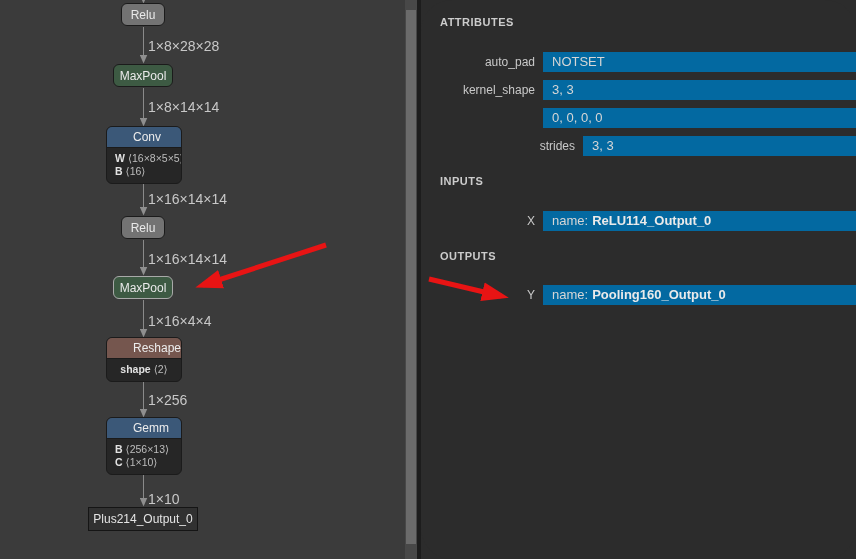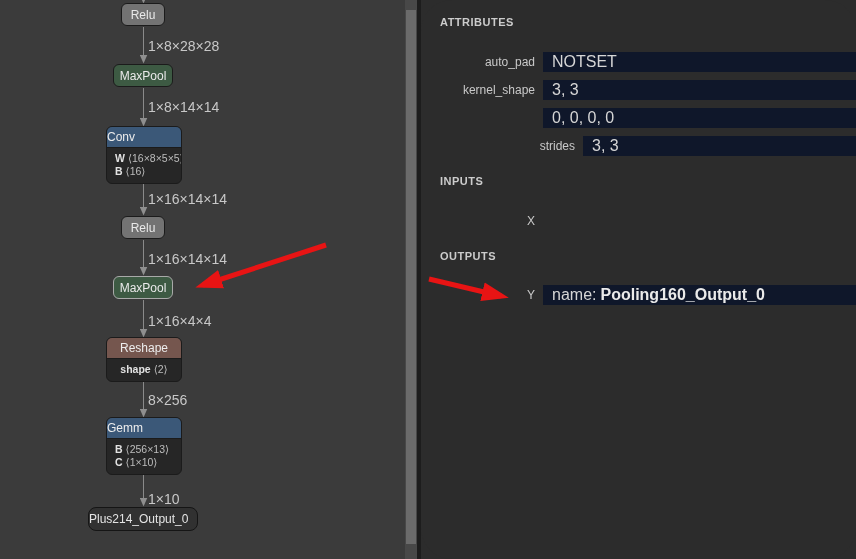--- a/index.html
+++ b/index.html
@@ -9,41 +9,41 @@
   
   .graph-panel { position:absolute; left:0; top:0; width:405px; height:559px; background:#3b3b3b; overflow:hidden; }
   .edges { position:absolute; left:0; top:0; pointer-events:none; }
 
   .node { position:absolute; border:1px solid #1b1b1b; border-radius:6px; color:#e9e9e9; font-size:12px; overflow:hidden; }
   .node.simple { display:flex; align-items:center; justify-content:center; height:23px; }
   .node.relu { background:#737373; }
   .node.maxpool { background:#3d5a43; }
   .node.selected { border:1px solid #a9a9a9; }
   .node.stack { background:#262626; }
-  .node-header { height:21px; line-height:20px; padding:0 0; color:#ececec; border-bottom:1px solid #1b1b1b; }
+  .node-header { height:21px; line-height:20px; padding:0 26px; color:#ececec; border-bottom:1px solid #1b1b1b; }
   .hdr-blue { background:#3b5878; }
   .hdr-brown { background:#75564e; }
   .node-body { padding:4px 8px 5px 8px; }
   .node-row { font-size:10.5px; line-height:13px; color:#bdbdbd; white-space:nowrap; }
   .node-row b { color:#e2e2e2; margin-right:3px; }
-  .node.output { background:#313131; border:1px solid #151515; border-radius:8px; display:flex; align-items:center; height:24px; color:#e4e4e4; }
+  .node.output { background:#313131; border:1px solid #151515; border-radius:0; display:flex; align-items:center; justify-content:center; height:24px; color:#e4e4e4; }
 
   .edge-label { position:absolute; font-size:14px; color:#c8c8c8; white-space:nowrap; }
 
   
   .vscroll-track { position:absolute; left:405px; top:0; width:12px; height:559px; background:#484848; }
   .vscroll-thumb { position:absolute; left:1px; top:10px; width:10px; height:534px; background:#6b6b6b; }
   .panel-divider { position:absolute; left:417px; top:0; width:4px; height:559px; background:#1d1d1d; }
 
   
   .props-panel { position:absolute; left:421px; top:0; width:435px; height:559px; background:#2c2c2c;border-radius:31px; }
   .section-title { position:absolute; left:19px; font-size:11px; font-weight:bold; letter-spacing:0.5px; color:#cccccc; }
   .prow { position:absolute; left:0; width:100%; height:20px; }
   .plabel { position:absolute; left:0; width:114px; text-align:right; font-size:12px; color:#c9c9c9; line-height:20px; white-space:nowrap; }
-  .pfield { position:absolute; left:122px; right:0; height:20px; background:#0f172a; font-size:16px; color:#d6d6d6; line-height:20px; padding-left:9px; white-space:nowrap; overflow:hidden; }
+  .pfield { position:absolute; left:122px; right:0; height:20px; background:#0369a1; font-size:13px; color:#d6d6d6; line-height:20px; padding-left:9px; white-space:nowrap; overflow:hidden; }
   .pfield .pval { font-weight:bold; color:#eaeaea; margin-left:4px; }
 
   
   .annotations { position:absolute; left:0; top:0; width:856px; height:559px; pointer-events:none; }
 </style>
 </head>
 <body>
 
 <div class="graph-panel">
 
@@ -91,21 +91,21 @@
     <span>MaxPool</span>
   </div>
   <div class="edge-label" style="left:148px;top:313px;">1×16×4×4</div>
 
   <div class="node stack" style="left:106px;top:337px;width:76px;text-align:center;">
     <div class="node-header hdr-brown">Reshape</div>
     <div class="node-body">
       <div class="node-row"><b>shape</b><span>⟨2⟩</span></div>
     </div>
   </div>
-  <div class="edge-label" style="left:148px;top:392px;">8×256</div>
+  <div class="edge-label" style="left:148px;top:392px;">1×256</div>
 
   <div class="node stack" style="left:106px;top:417px;width:76px;">
     <div class="node-header hdr-blue">Gemm</div>
     <div class="node-body">
       <div class="node-row"><b>B</b><span>⟨256×13⟩</span></div>
       <div class="node-row"><b>C</b><span>⟨1×10⟩</span></div>
     </div>
   </div>
   <div class="edge-label" style="left:148px;top:491px;">1×10</div>
 
@@ -136,20 +136,23 @@
   </div>
   <div class="prow" style="top:136px;margin-left:40px;">
     <div class="plabel">strides</div>
     <div class="pfield">3, 3</div>
   </div>
 
   <div class="section-title" style="top:175px;">INPUTS</div>
 
   <div class="prow" style="top:211px;">
     <div class="plabel">X</div>
+    <div class="pfield">
+      <span class="pfx">name:</span><span class="pval">ReLU114_Output_0</span>
+    </div>
   </div>
 
   <div class="section-title" style="top:250px;">OUTPUTS</div>
 
   <div class="prow" style="top:285px;">
     <div class="plabel">Y</div>
     <div class="pfield">
       <span class="pfx">name:</span><span class="pval">Pooling160_Output_0</span>
     </div>
   </div>

